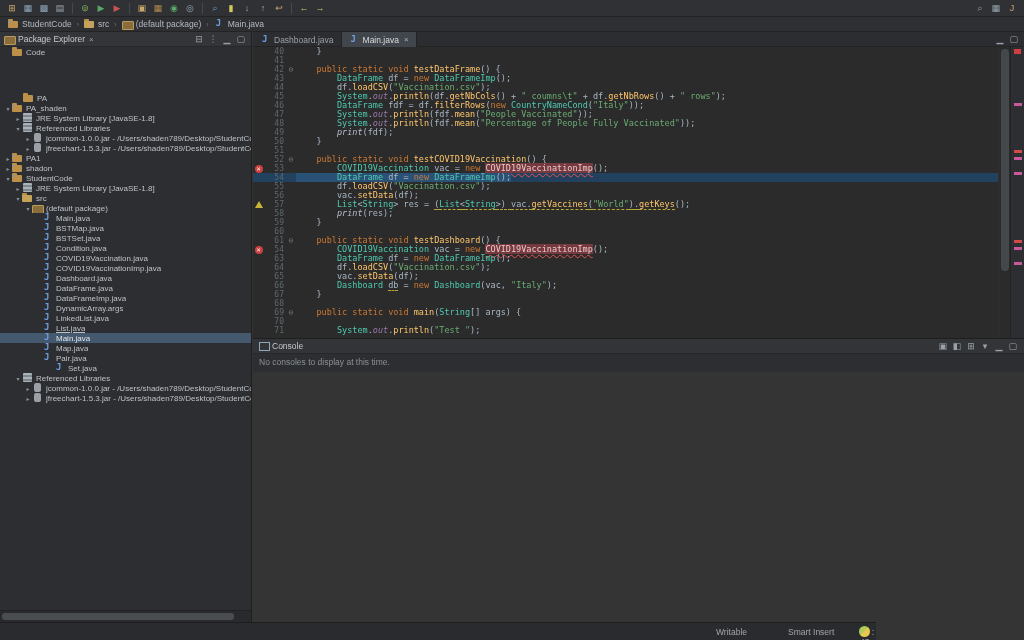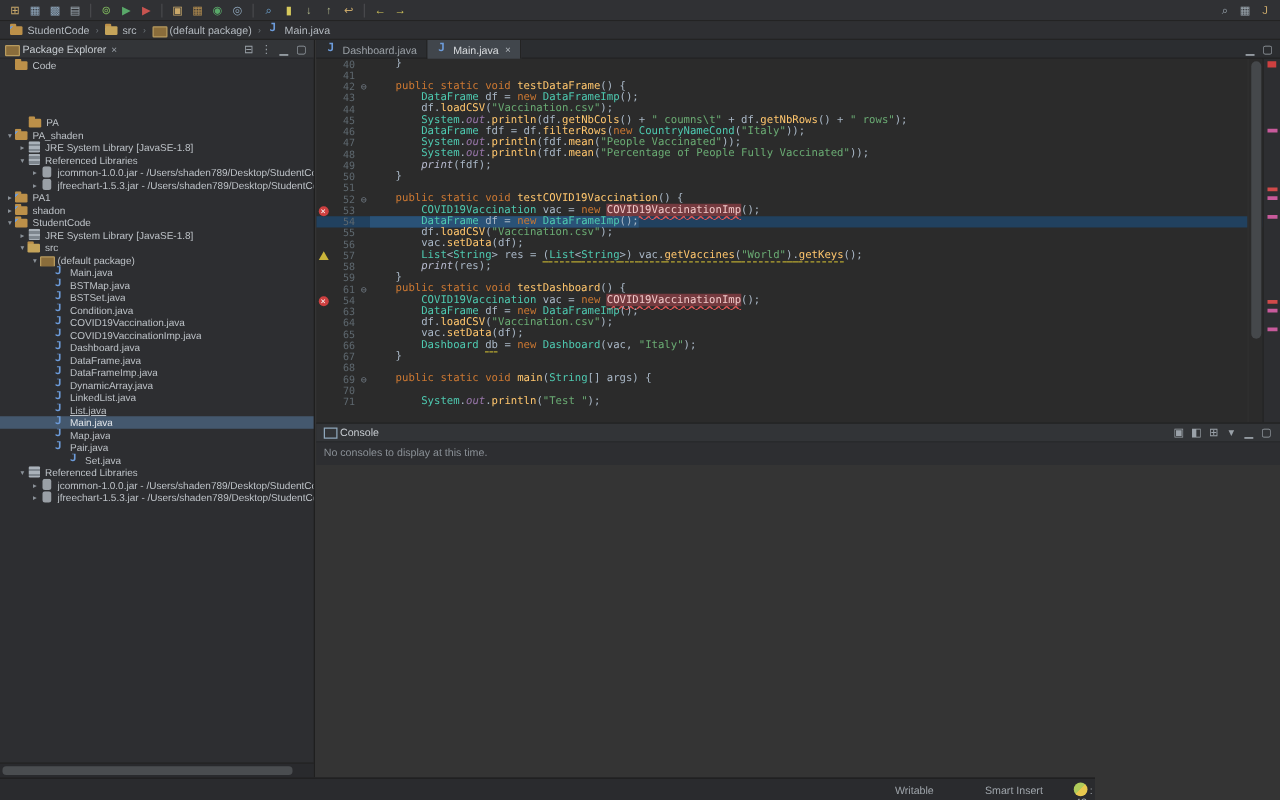--- a/index.html
+++ b/index.html
@@ -281,21 +281,21 @@
         <span class="tlabel">DataFrame.java</span>
       </div>
       <div class="trow" style="padding-left: 34px;">
         <span class="tarrow"></span>
         <span class="ticon java"></span>
         <span class="tlabel">DataFrameImp.java</span>
       </div>
       <div class="trow" style="padding-left: 34px;">
         <span class="tarrow"></span>
         <span class="ticon java"></span>
-        <span class="tlabel">DynamicArray.java</span>
+        <span class="tlabel">DynamicArray.args</span>
       </div>
       <div class="trow" style="padding-left: 34px;">
         <span class="tarrow"></span>
         <span class="ticon java"></span>
         <span class="tlabel">LinkedList.java</span>
       </div>
       <div class="trow" style="padding-left: 34px; text-decoration: underline;">
         <span class="tarrow"></span>
         <span class="ticon java"></span>
         <span class="tlabel">List.java</span>
@@ -477,20 +477,26 @@
           <span class="gut"></span>
           <span class="ln">58</span>
           <span class="fold"></span>
           <span class="codewrap"><span class="tk p">        </span><span class="tk mi">print</span><span class="tk p">(res);</span></span>
         </div>
         <div class="cl">
           <span class="gut"></span>
           <span class="ln">59</span>
           <span class="fold"></span>
           <span class="codewrap"><span class="tk p">    }</span></span>
+        </div>
+        <div class="cl">
+          <span class="gut"></span>
+          <span class="ln">60</span>
+          <span class="fold"></span>
+          <span class="codewrap"></span>
         </div>
         <div class="cl">
           <span class="gut"></span>
           <span class="ln">61</span>
           <span class="fold">⊖</span>
           <span class="codewrap"><span class="tk p">    </span><span class="tk k">public static void </span><span class="tk m">testDashboard</span><span class="tk p">() {</span></span>
         </div>
         <div class="cl">
           <span class="gut">
             <span class="errico">×</span>

